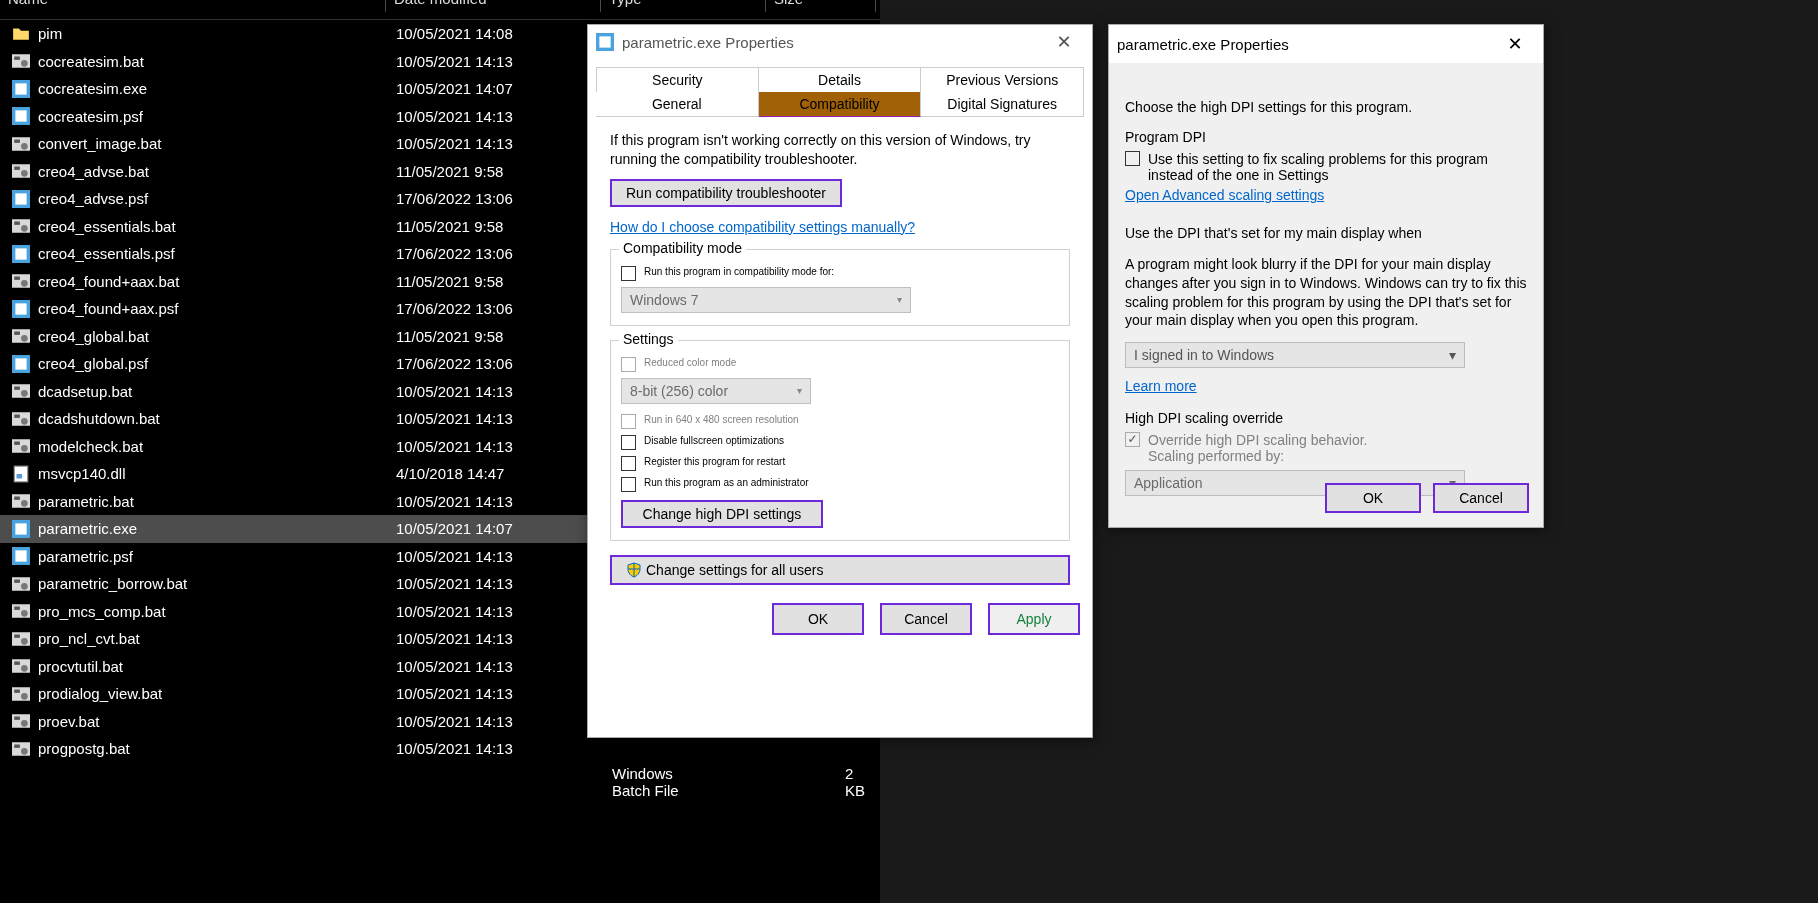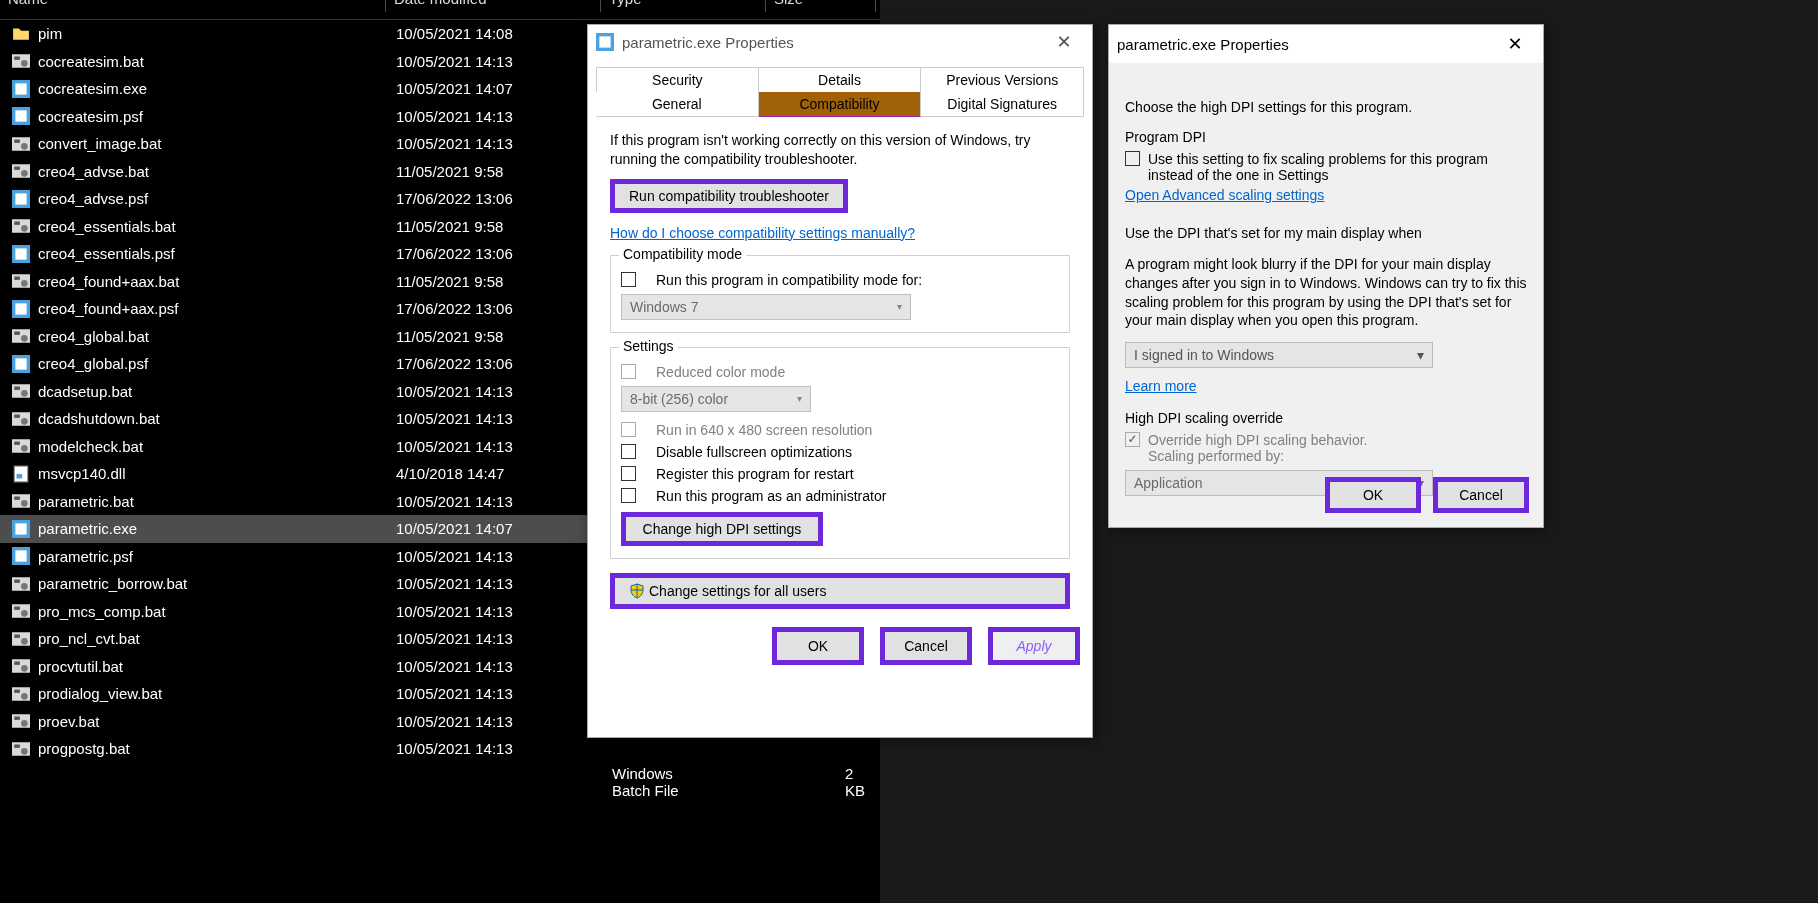--- a/index.html
+++ b/index.html
@@ -31,44 +31,44 @@
   .dlg-title{flex:1;color:#555;font-size:15px;}
   .dlg-close{width:40px;text-align:center;color:#555;font-size:18px;cursor:pointer;}
   .tabs-wrap{padding:8px 8px 0 8px;background:#fff;}
   .tabs{display:flex;flex-wrap:wrap;border-bottom:1px solid #ccc;}
   .tab{flex:1 1 33%;text-align:center;padding:4px 0;border:1px solid #ccc;background:#fff;font-size:14px;cursor:pointer;margin-bottom:-1px;}
   .tab + .tab{border-left:none;}
   .tab.row2{border-top:none;}
   .tab.active{background:#a16207;border-bottom:1px solid #a21caf;position:relative;z-index:2;}
   .tab-body{padding:14px 14px 10px 14px;}
   .body-text{font-size:14px;line-height:1.35;margin-bottom:10px;}
-  .btn{display:inline-block;background:#e1e1e1;border:5px solid #6d28d9;padding:4px 14px;font-size:14px;cursor:pointer;}
+  .btn{display:inline-block;background:#e1e1e1;border:2px solid #6d28d9;padding:4px 14px;font-size:14px;cursor:pointer;}
   .link{color:#0066cc;text-decoration:underline;cursor:pointer;font-size:14px;}
   .groupbox{border:1px solid #d0d0d0;margin-top:14px;padding:10px 10px 12px 10px;position:relative;}
   .group-title{position:absolute;top:-10px;left:8px;background:#fff;padding:0 4px;font-size:14px;}
-  .chk-row{display:flex;align-items:center;gap:20px;margin:6px 0;font-size:14px;}
+  .chk-row{display:flex;gap:8px;margin:6px 0;font-size:10px;}
   .chk{width:15px;height:15px;border:1px solid #333;display:inline-block;cursor:pointer;flex-shrink:0;}
   .chk.disabled{border-color:#aaa;}
   .combo{display:flex;align-items:center;justify-content:space-between;background:#e5e5e5;border:1px solid #c0c0c0;padding:4px 8px;width:290px;color:#6b6b6b;font-size:14px;margin-top:4px;}
   .combo .arrow{font-size:10px;color:#888;}
   .combo.small{width:190px;}
   .disabled-text{color:#808080;}
   .btn-row-main{display:flex;gap:16px;justify-content:flex-end;padding:8px 12px 12px 0;}
   .btn-row-main .btn{width:92px;text-align:center;padding:6px 0;}
-  .btn.disabled{color:#8b5cf6;background:#efefef;font-style:italic;}
+  .btn.disabled{color:#15803d;background:#efefef;}
   .btn.shield{display:flex;align-items:center;gap:4px;padding:5px 14px;}
 
   
   .dialog2{position:absolute;left:1108px;top:24px;width:436px;height:504px;background:#f0f0f0;border:1px solid #aaa;color:#000;font-size:14px;box-shadow:2px 2px 12px rgba(0,0,0,.5);}
   .dialog2 .dlg-titlebar{background:#fff;height:38px;}
   .dlg2-body{padding:14px 16px 10px 16px;}
   .dlg2-body p{margin-bottom:12px;line-height:1.35;margin-top:21px;}
   .section-head{margin:8px 0 6px 0;}
   .chk-block{display:flex;gap:8px;align-items:flex-start;margin:4px 0;}
-  .combo2{display:flex;align-items:center;justify-content:space-between;background:#e5e5e5;border:1px solid #bcbcbc;padding:4px 8px;width:308px;color:#555;font-size:14px;margin:6px 0 10px 0;}
+  .combo2{display:flex;align-items:center;justify-content:space-between;background:#e5e5e5;border:1px solid #bcbcbc;padding:4px 8px;width:340px;color:#555;font-size:14px;margin:6px 0 10px 0;}
   .dlg2-buttons{display:flex;gap:12px;justify-content:flex-end;padding:8px 14px 14px 0;position:absolute;bottom:0;right:0;}
   .dlg2-buttons .btn{width:96px;text-align:center;padding:5px 0;}
   .chk.checked::after{content:"✓";display:block;font-size:12px;line-height:12px;text-align:center;color:#555;}
 </style>
 </head>
 <body>
 
 <div class="explorer">
   <div class="explorer-header">
     <div class="col col-name col-sep">Name</div>

